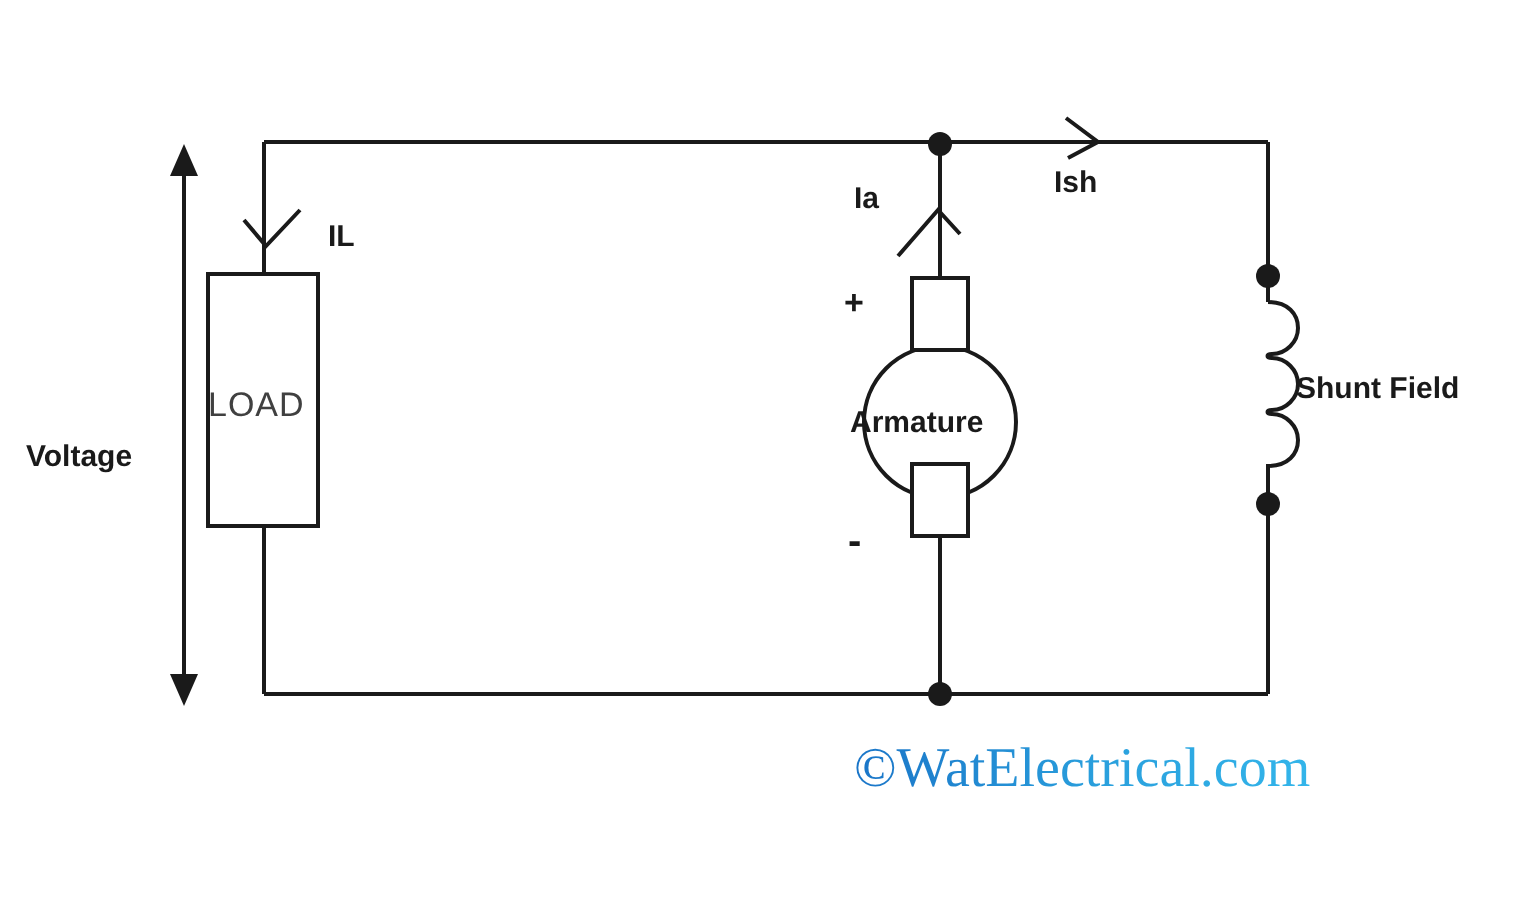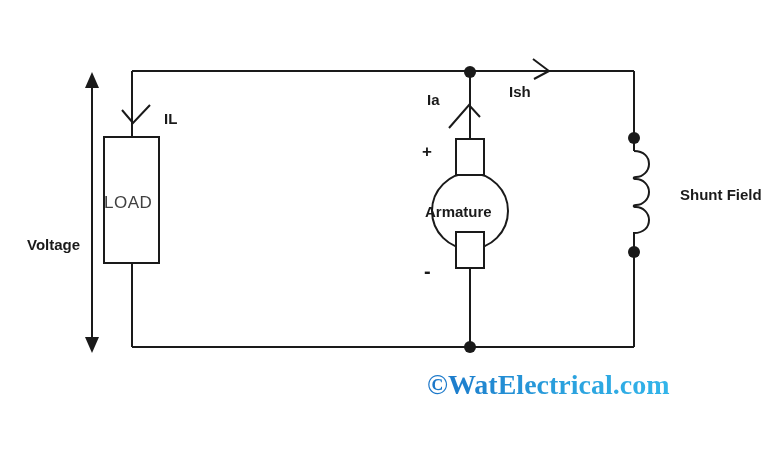--- a/index.html
+++ b/index.html
@@ -21,43 +21,43 @@
     top: 0;
   }
   .lbl {
     position: absolute;
     color: #1a1a1a;
     font-size: 15px;
     font-weight: bold;
     line-height: 1;
     white-space: nowrap;
   }
-  .lbl-voltage   { left: 13px;  top: 237px; margin-left: 14px; }
+  .lbl-voltage   { left: 13px;  top: 221px; }
   .lbl-il        { left: 164px; top: 111px; }
   .lbl-ia        { left: 427px; top: 92px;  }
-  .lbl-ish       { left: 509px; top: 84px;  }
+  .lbl-ish       { left: 527px; top: 84px;  }
   .lbl-plus      { left: 422px; top: 143px; font-size: 17px; }
   .lbl-minus     { left: 424px; top: 261px; font-size: 20px; }
   .lbl-load {
     left: 104px; top: 194px; width: 56px;
     font-weight: normal;
     font-size: 17px;
     color: #404040;
     letter-spacing: 0.5px;
   }
   .lbl-armature  {
     left: 425px; top: 204px; width: 91px;
     font-size: 15px;
   }
-  .lbl-shunt     { left: 680px; top: 187px; }
+  .lbl-shunt     { left: 648px; top: 187px; }
   .watermark {
     position: absolute;
     left: 427px; top: 371px;
     font-family: "Liberation Serif", serif;
-    font-weight: bold;
+    font-weight: normal;
     font-size: 28px;
     line-height: 1;
     color: #2196d8;
     background: linear-gradient(90deg, #1a75c8 0%, #2aa0dd 55%, #33b5ea 100%);
     -webkit-background-clip: text;
     background-clip: text;
     -webkit-text-fill-color: transparent;
     white-space: nowrap;
   }
 </style>

